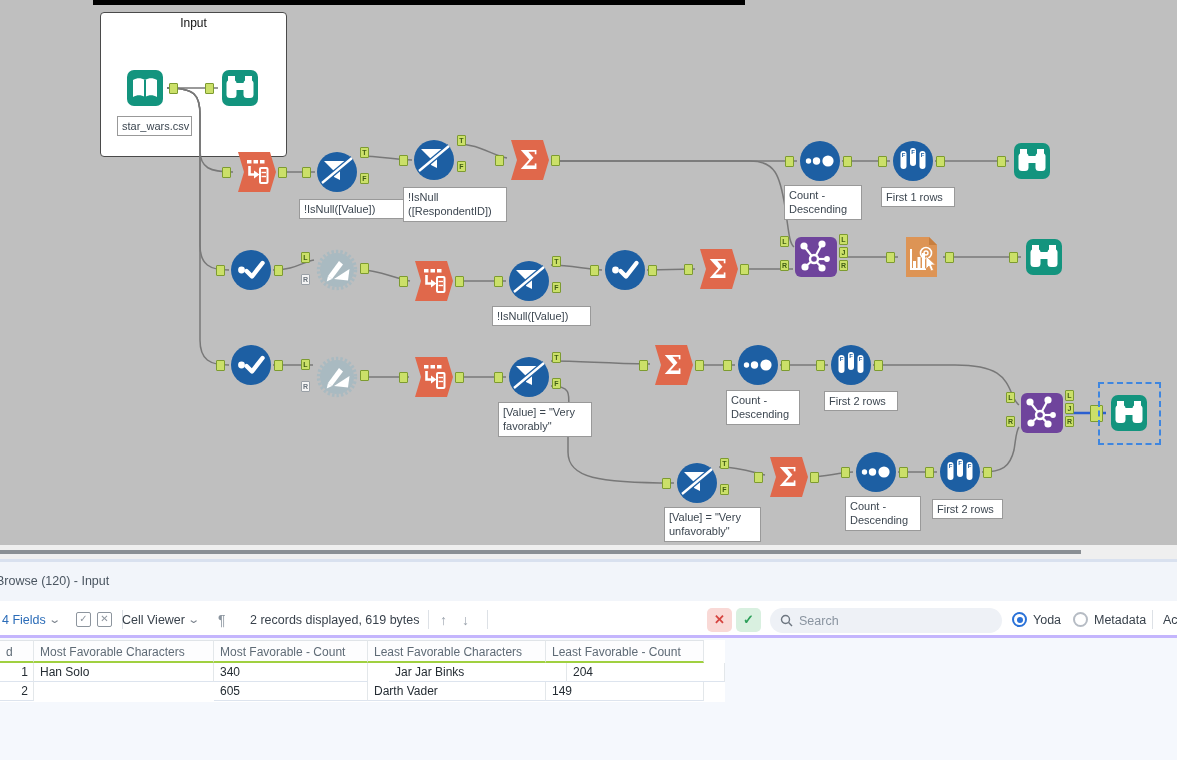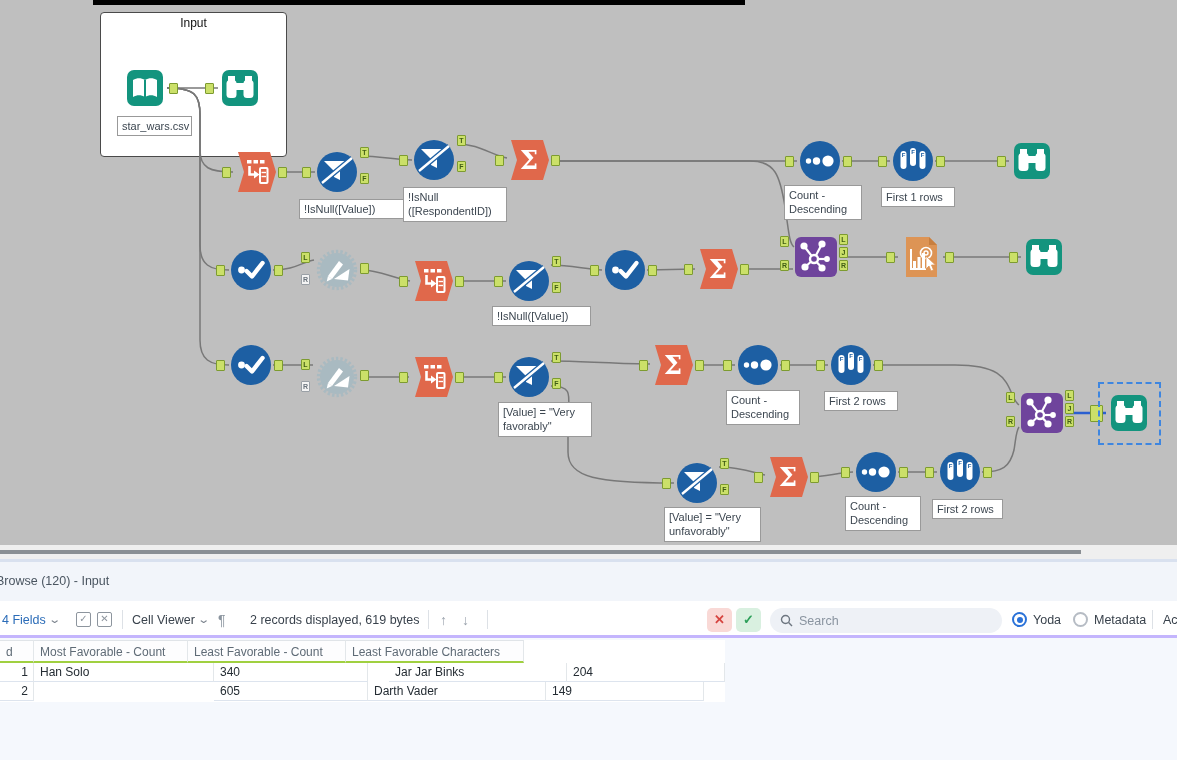--- a/index.html
+++ b/index.html
@@ -532,21 +532,21 @@
       <span class="tb-blue">4 Fields</span>
       <span class="chev">⌄</span>
     </div>
     <div class="tb" style="left:76px;">
       <span class="sqicon">✓</span>
     </div>
     <div class="tb" style="left:97px;">
       <span class="sqicon">✕</span>
     </div>
     <div class="vdiv" style="left:122px;"></div>
-    <div class="tb" style="left:132px;">
+    <div class="tb" style="left:122px;">
       <span class="tb-text">Cell Viewer</span>
       <span class="chev">⌄</span>
     </div>
     <div class="tb" style="left:218px; color:#8a949e; font-size:14px;">
       <span>¶</span>
     </div>
     <div class="tb" style="left:250px;text-align:right;">
       <span class="tb-text">2 records displayed, 619 bytes</span>
     </div>
     <div class="vdiv" style="left:428px;"></div>
@@ -577,23 +577,24 @@
     <div class="vdiv" style="left:1152px;"></div>
     <div class="tb" style="left:1163px;">
       <span class="tb-text">Ac</span>
     </div>
   </div>
 
   <div id="gridwrap">
     <div id="grid">
         <div class="g-row g-head">
           <div class="g-cell" style="width: 34px;">d</div>
+          <div class="g-cell" style="width: 180px;">Most Favorable Characters</div>
           <div class="g-cell" style="width: 154px;">Most Favorable - Count</div>
+          <div class="g-cell" style="width: 178px;">Least Favorable Characters</div>
           <div class="g-cell" style="width: 158px;">Least Favorable - Count</div>
-          <div class="g-cell" style="width: 178px;">Least Favorable Characters</div>
         </div>
         <div class="g-row">
           <div class="g-cell g-num" style="width: 34px;">1</div>
           <div class="g-cell" style="width: 180px;">Han Solo</div>
           <div class="g-cell" style="width: 154px;">340</div>
           <div class="g-cell" style="width: 178px; margin-left: 21px;">Jar Jar Binks</div>
           <div class="g-cell" style="width: 158px;">204</div>
         </div>
         <div class="g-row">
           <div class="g-cell g-num" style="width: 34px;">2</div>

